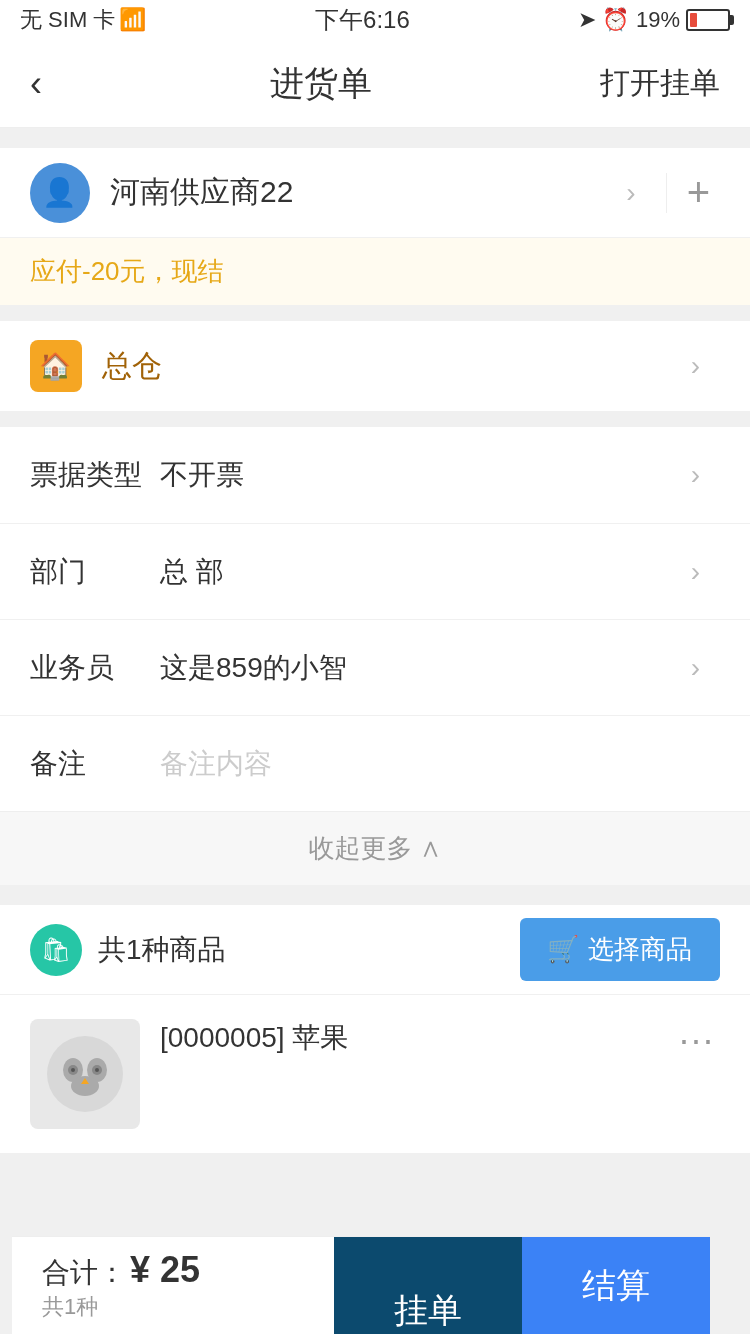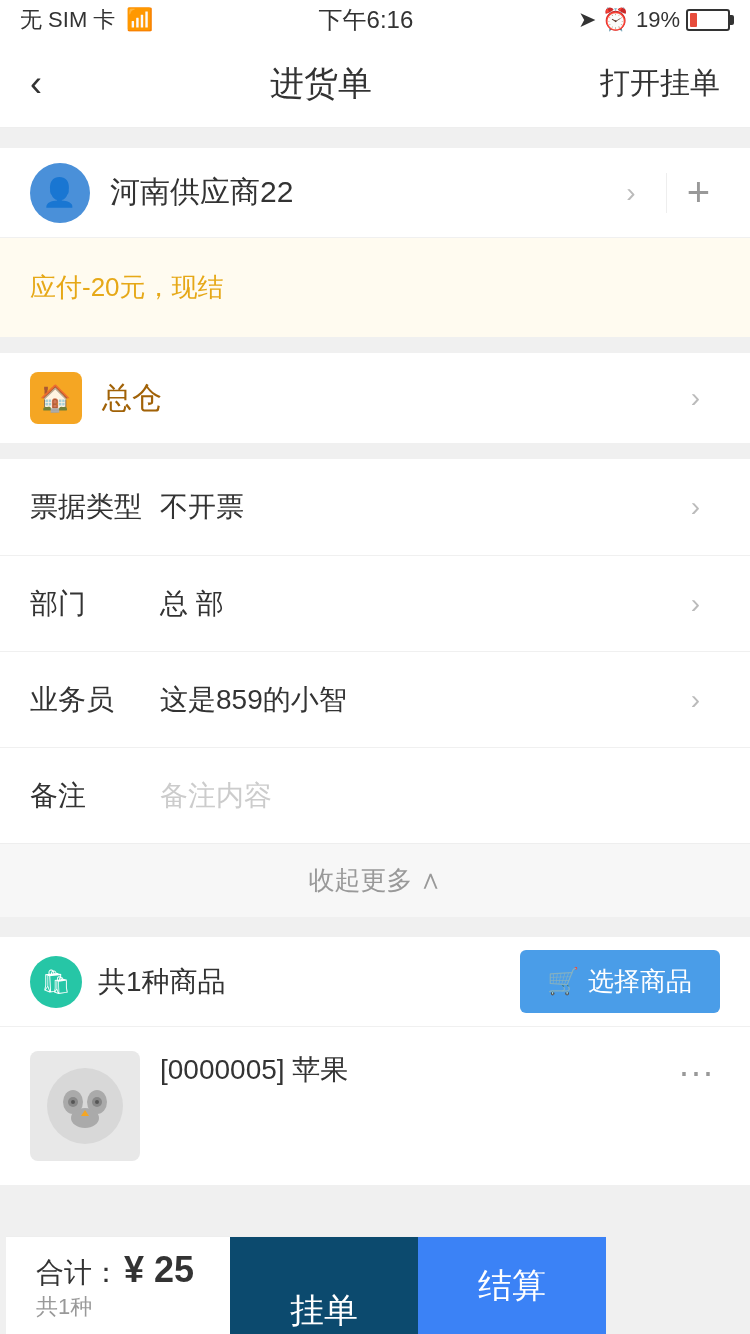--- a/index.html
+++ b/index.html
@@ -18,21 +18,21 @@
       width: 750px;
       height: 40px;
       background: #fff;
       display: flex;
       align-items: center;
       justify-content: space-between;
       padding: 0 20px;
       font-size: 22px;
       color: #333;
     }
-    .status-left { display: flex; align-items: center; gap: 11px; }
+    .status-left { display: flex; align-items: center; gap: 4px; }
     .status-center { font-size: 24px; font-weight: 500; }
     .status-right { display: flex; align-items: center; gap: 6px; font-size: 22px; }
     .battery-icon {
       width: 44px;
       height: 22px;
       border: 2px solid #333;
       border-radius: 3px;
       position: relative;
       display: inline-flex;
       align-items: center;
@@ -136,21 +136,21 @@
     .add-btn {
       font-size: 40px;
       color: #999;
       padding: 0 10px;
       cursor: pointer;
     }
 
     
     .balance-notice {
       background: #fffbf0;
-      padding: 32px 30px;
+      padding: 16px 30px;
       font-size: 26px;
       color: #e6a817;
     }
 
     
     .warehouse-row {
       display: flex;
       align-items: center;
       padding: 0 30px;
       height: 90px;
@@ -303,22 +303,22 @@
       color: #999;
       font-size: 36px;
       cursor: pointer;
       padding: 0 6px;
     }
 
     
     .footer-bar {
       position: fixed;
       bottom: 0;
-      left: 6px;
-      width: 600px;
+      left: 12px;
+      width: 698px;
       height: 98px;
       display: flex;
       background: #fff;
       border-top: 1px solid #eee;
     }
     .footer-total {
       flex: 1;
       display: flex;
       flex-direction: column;
       justify-content: center;

